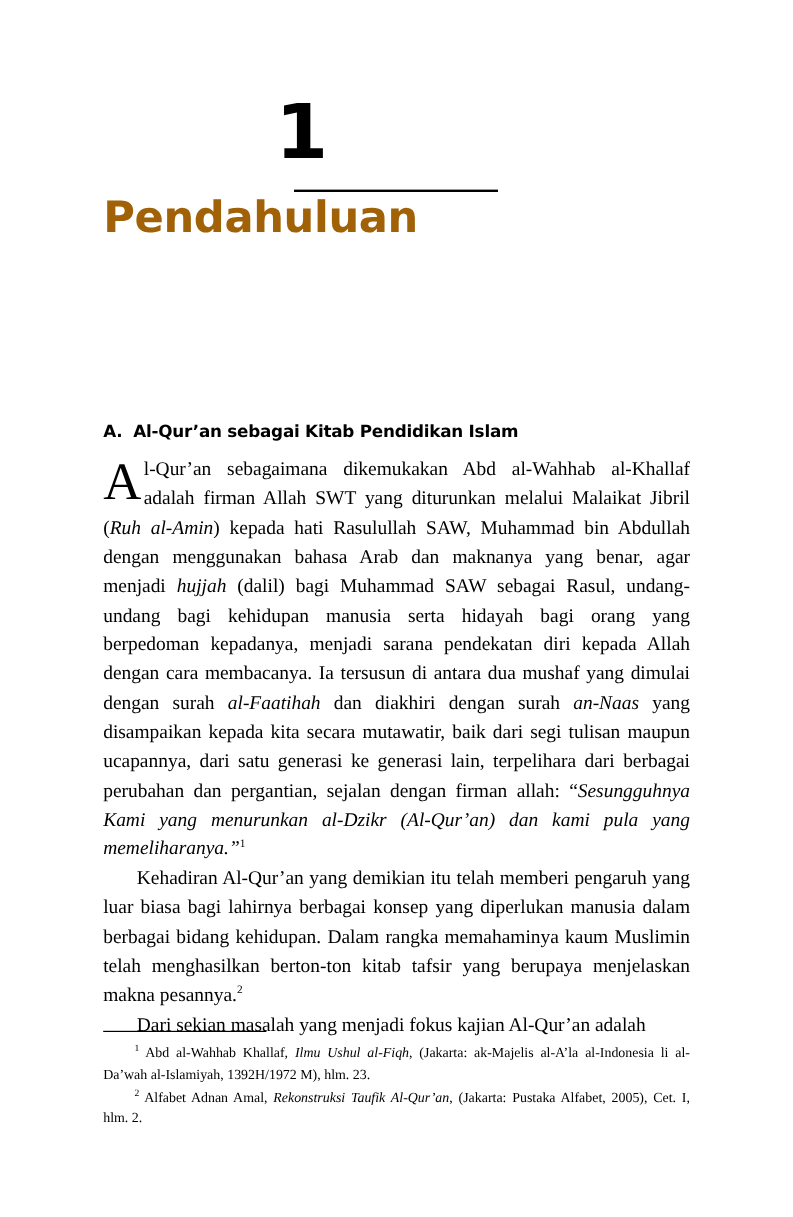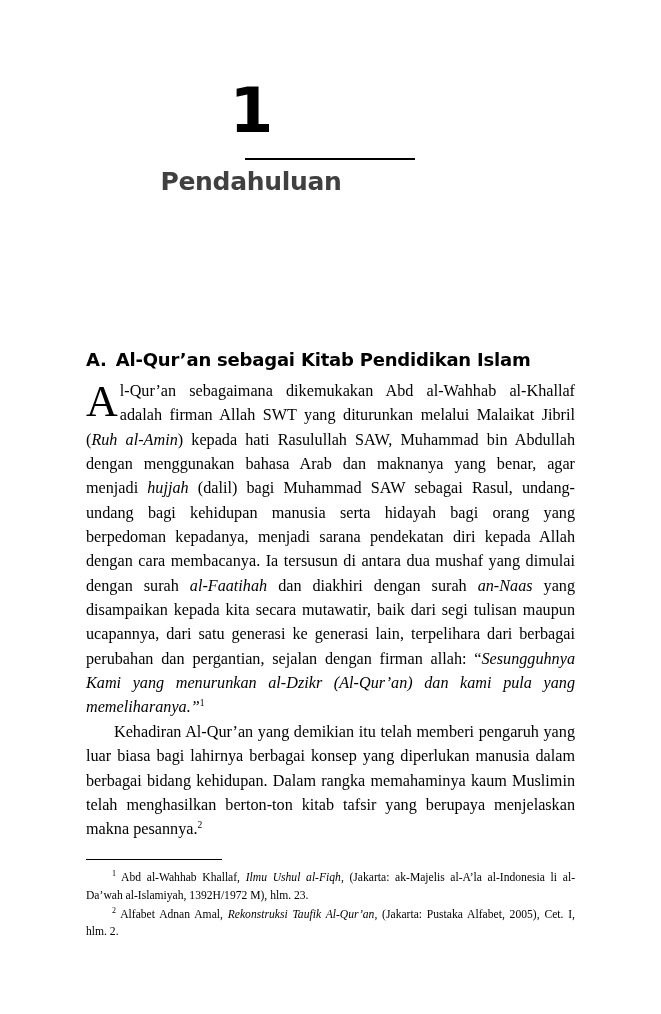--- a/index.html
+++ b/index.html
@@ -47,41 +47,41 @@
   .chapter-rule {
     width: 170px;
     height: 2px;
     background: #000000;
     margin: 14px 0 0 auto;
     margin-right: 160px;
   }
   .chapter-title {
     font-family: "DejaVu Sans", sans-serif;
     font-weight: bold;
-    font-size: 25px;
+    font-size: 36px;
     line-height: 32px;
     letter-spacing: -0.3px;
-    color: #404040;
+    color: #a16207;
     margin-top: 6px;
-    text-align: center;
+    text-align: left;
     padding-right: 159px;
   }
 
   
   .content {
     position: absolute;
     left: 86px;
     top: 350px;
     width: 489px;
   }
 
   .section-heading {
     font-family: "DejaVu Sans", sans-serif;
     font-weight: bold;
-    font-size: 18px;
+    font-size: 14px;
     line-height: 20px;
     letter-spacing: -0.2px;
     margin: 0 0 9px 0;
     white-space: nowrap;
   }
   .section-heading .sec-letter {
     margin-right: 9px;
   }
 
   .para {
@@ -159,20 +159,23 @@
     </h2>
 
     <p class="para dropcap-para">
       <span class="dropcap">A</span><span>l-Qur’an sebagaimana dikemukakan Abd al-Wahhab al-Khallaf adalah firman Allah SWT yang diturunkan melalui Malaikat Jibril (</span><i>Ruh al-Amin</i><span>) kepada hati Rasulullah SAW, Muhammad bin Abdullah dengan menggunakan bahasa Arab dan maknanya yang benar, agar menjadi </span><i>hujjah</i><span> (dalil) bagi Muhammad SAW sebagai Rasul, undang-undang bagi kehidupan manusia serta hidayah bagi orang yang berpedoman kepadanya, menjadi sarana pendekatan diri kepada Allah dengan cara membacanya. Ia tersusun di antara dua mushaf yang dimulai dengan surah </span><i>al-Faatihah</i><span> dan diakhiri dengan surah </span><i>an-Naas</i><span> yang disampaikan kepada kita secara mutawatir, baik dari segi tulisan maupun ucapannya, dari satu generasi ke generasi lain, terpelihara dari berbagai perubahan dan pergantian, sejalan dengan firman allah: “</span><i>Sesungguhnya Kami yang menurunkan al-Dzikr (Al-Qur’an) dan kami pula yang memeliharanya.”</i><sup>1</sup>
     </p>
 
     <p class="para indent">
       <span>Kehadiran Al-Qur’an yang demikian itu telah memberi pengaruh yang luar biasa bagi lahirnya berbagai konsep yang diperlukan manusia dalam berbagai bidang kehidupan. Dalam rangka memahaminya kaum Muslimin telah menghasilkan berton-ton kitab tafsir yang berupaya menjelaskan makna pesannya.</span><sup>2</sup>
     </p>
 
+    <p class="para indent">
+      <span>Dari sekian masalah yang menjadi fokus kajian Al-Qur’an adalah</span>
+    </p>
 
   </div>
 
   <div class="footnotes">
     <div class="footnote-rule"></div>
 
     <p class="footnote">
       <sup>1</sup><span> Abd al-Wahhab Khallaf, </span><i>Ilmu Ushul al-Fiqh</i><span>, (Jakarta: ak-Majelis al-A’la al-Indonesia li al-Da’wah al-Islamiyah, 1392H/1972 M), hlm. 23.</span>
     </p>
 

